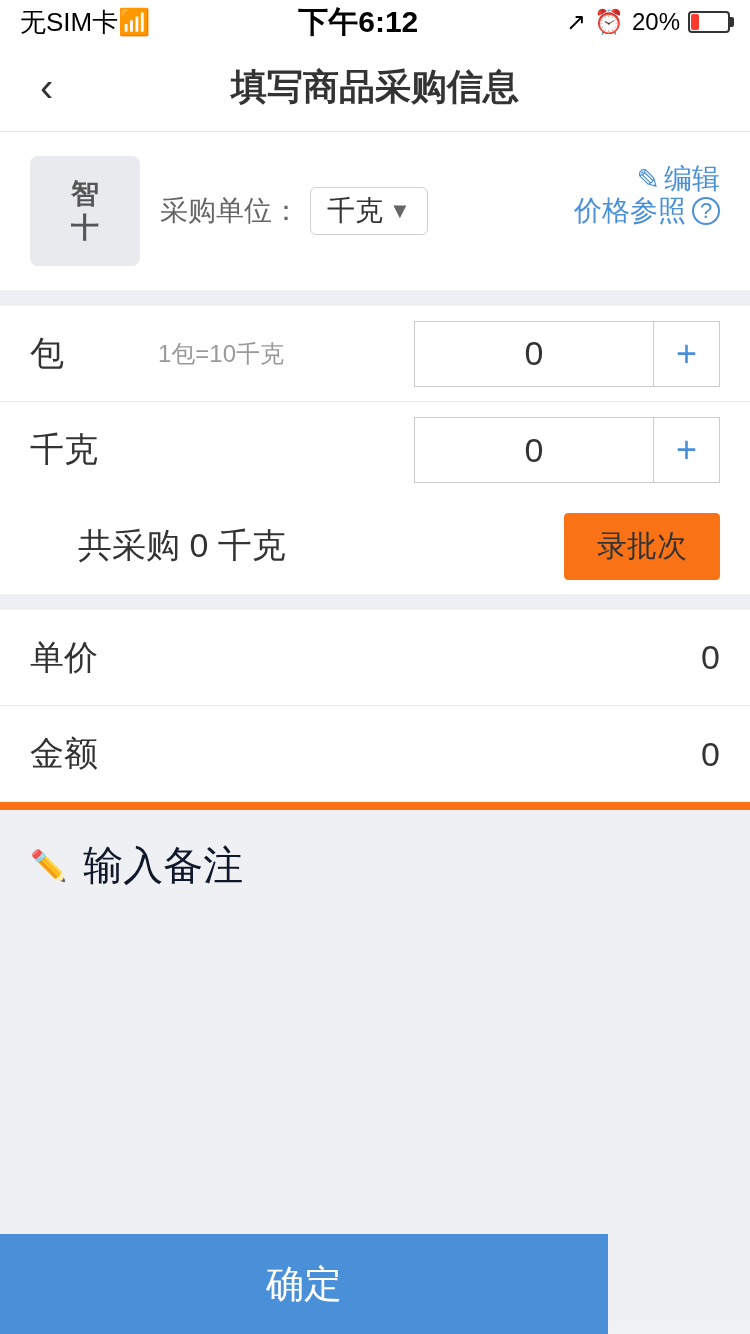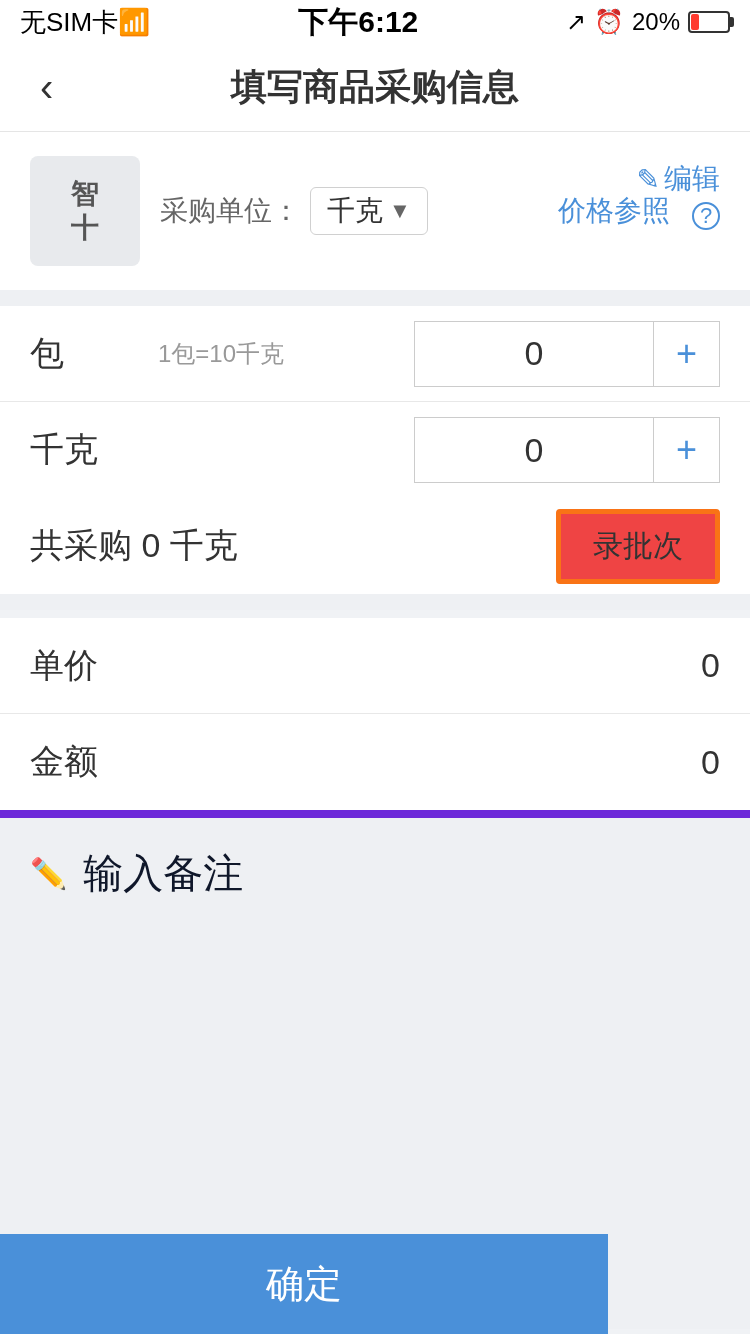--- a/index.html
+++ b/index.html
@@ -129,22 +129,22 @@
       color: #333;
       display: flex;
       align-items: center;
       gap: 6px;
     }
     .unit-arrow { color: #666; font-size: 22px; }
     .price-ref {
       color: #4a90d9;
       font-size: 28px;
       display: flex;
-      align-items: flex-end;
-      gap: 22px;
+      align-items: center;
+      gap: 6px;
     }
     .edit-btn {
       color: #4a90d9;
       font-size: 28px;
       display: flex;
       align-items: center;
       gap: 4px;
       position: absolute;
       right: 30px;
       top: 28px;
@@ -205,47 +205,47 @@
       justify-content: center;
       font-size: 36px;
       color: #4a90d9;
       cursor: pointer;
     }
 
     
     .summary-section {
       background: #fff;
       border-bottom: 8px solid #eef0f3;
+      padding-left: 48px;
     }
     .summary-row {
       display: flex;
       align-items: center;
       justify-content: space-between;
       padding: 0 30px;
       height: 96px;
     }
     .summary-text {
       font-size: 34px;
       color: #333;
     }
     .record-batch-btn {
-      border: 5px solid #f97316;
+      border: 1px solid #f97316;
       padding: 12px 32px;
       font-size: 30px;
       color: #333;
-      background: #ef4444;
+      background: #f97316;
       border-radius: 4px;
       cursor: pointer;
     }
 
     
     .price-section {
       background: #fff;
-      border-bottom: 8px solid #6d28d9;
-      margin-top: 8px;
+      border-bottom: 8px solid #f97316;
     }
     .price-row {
       display: flex;
       align-items: center;
       justify-content: space-between;
       padding: 0 30px;
       height: 96px;
       border-bottom: 1px solid #e8e8e8;
     }
     .price-row:last-child { border-bottom: none; }

